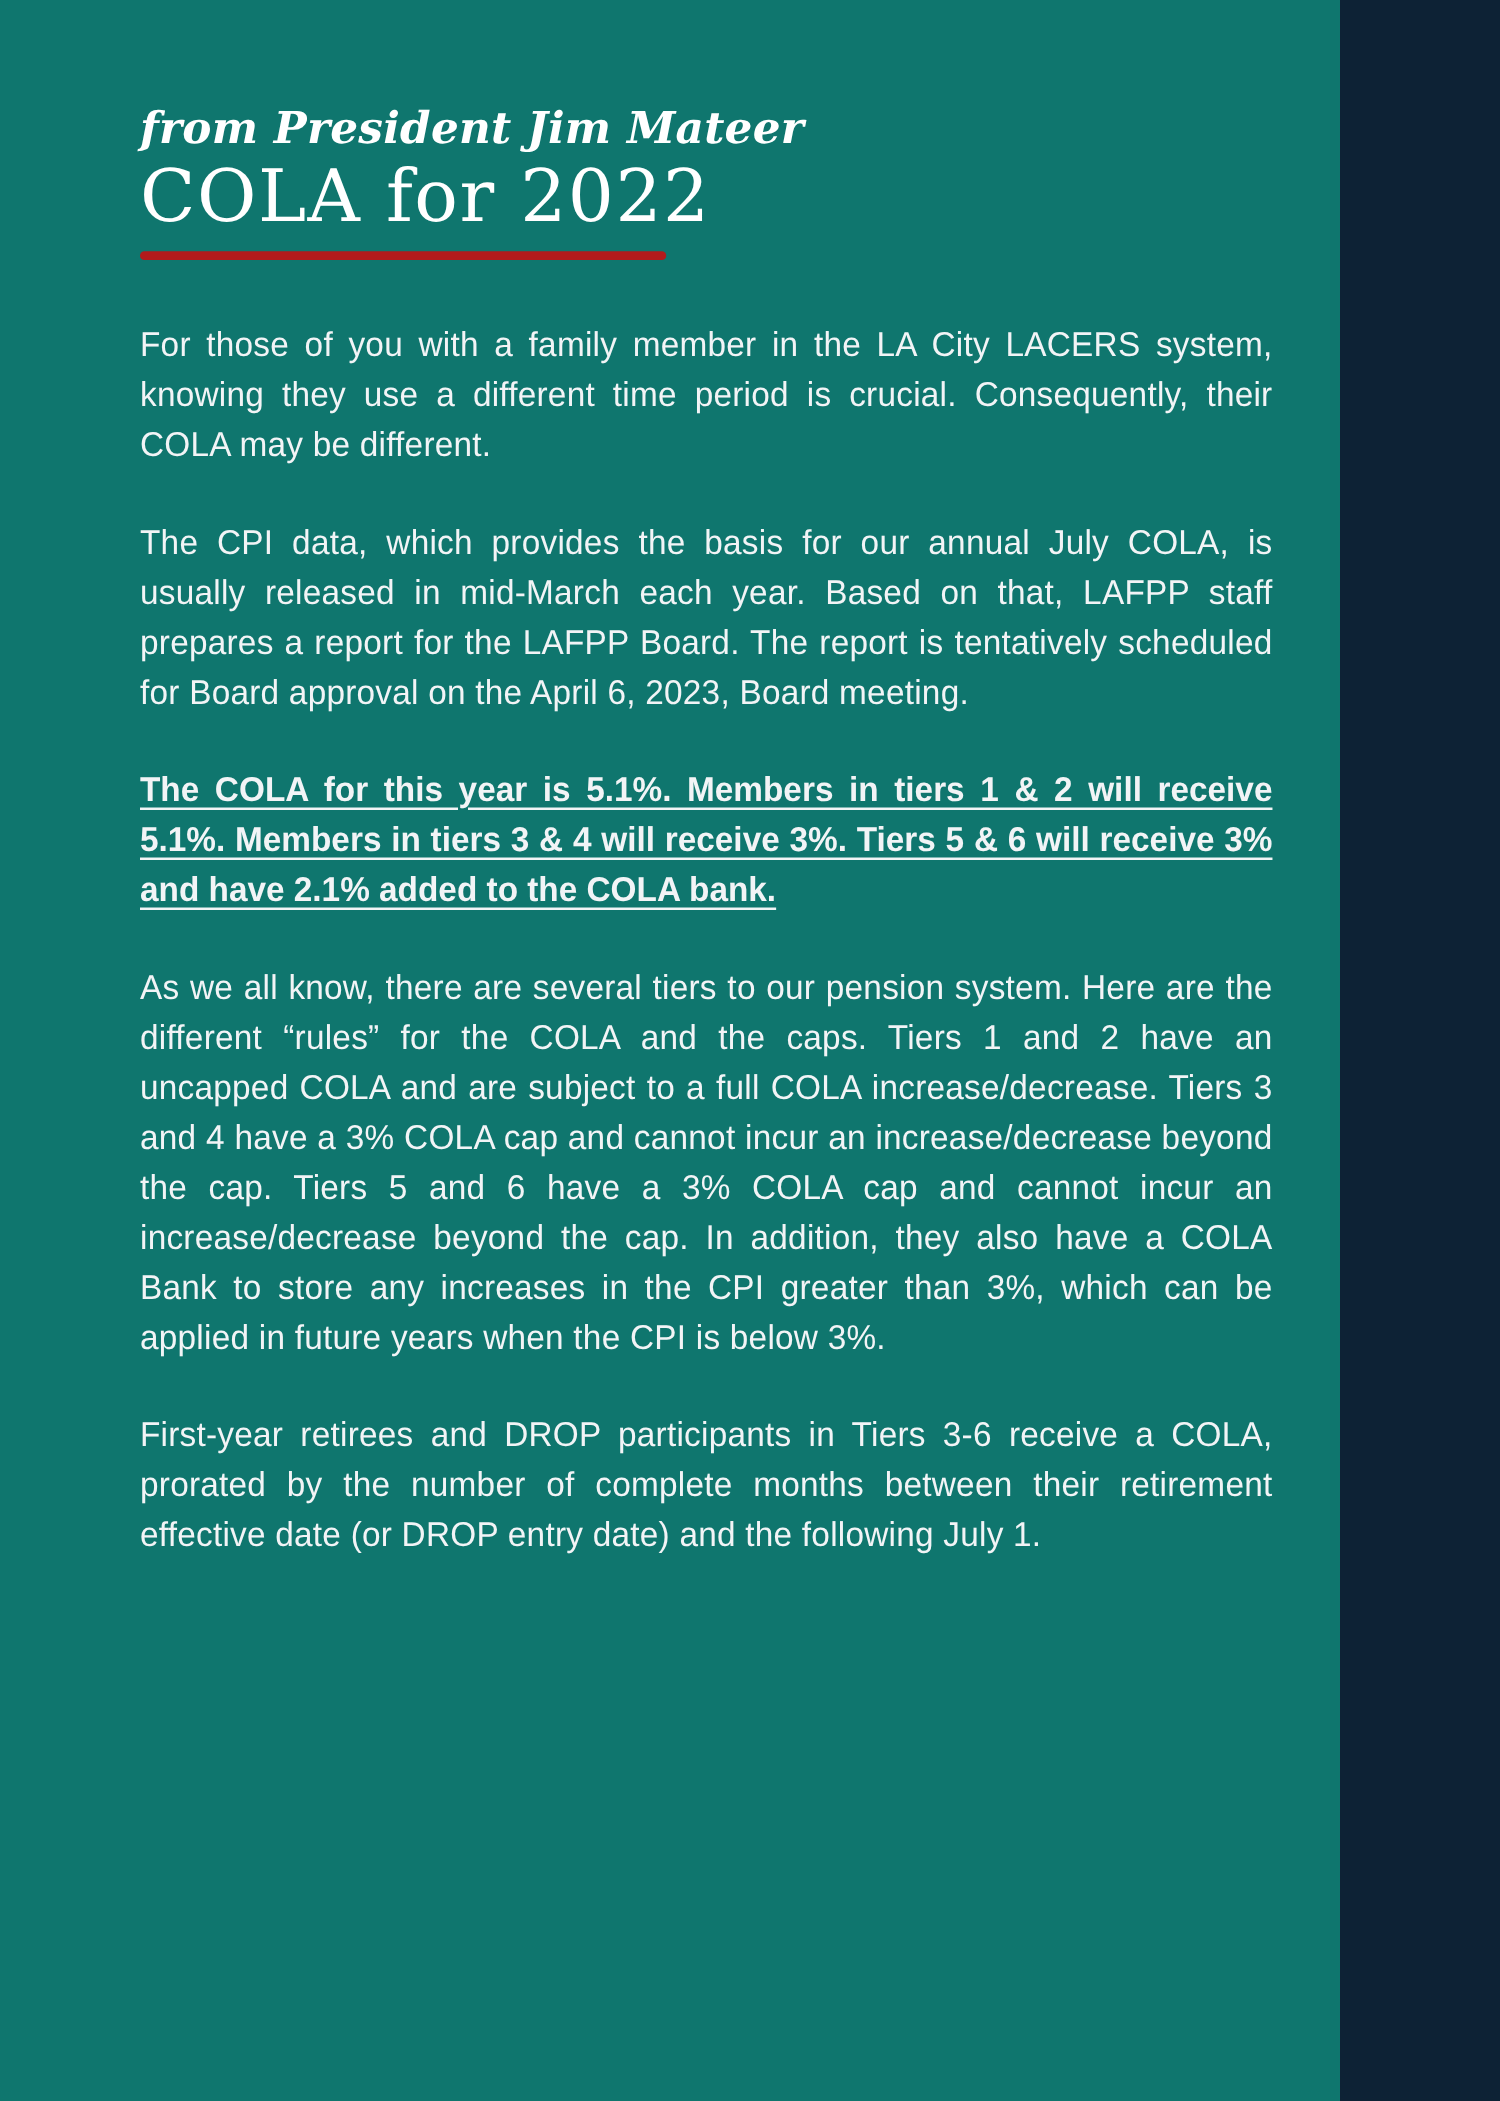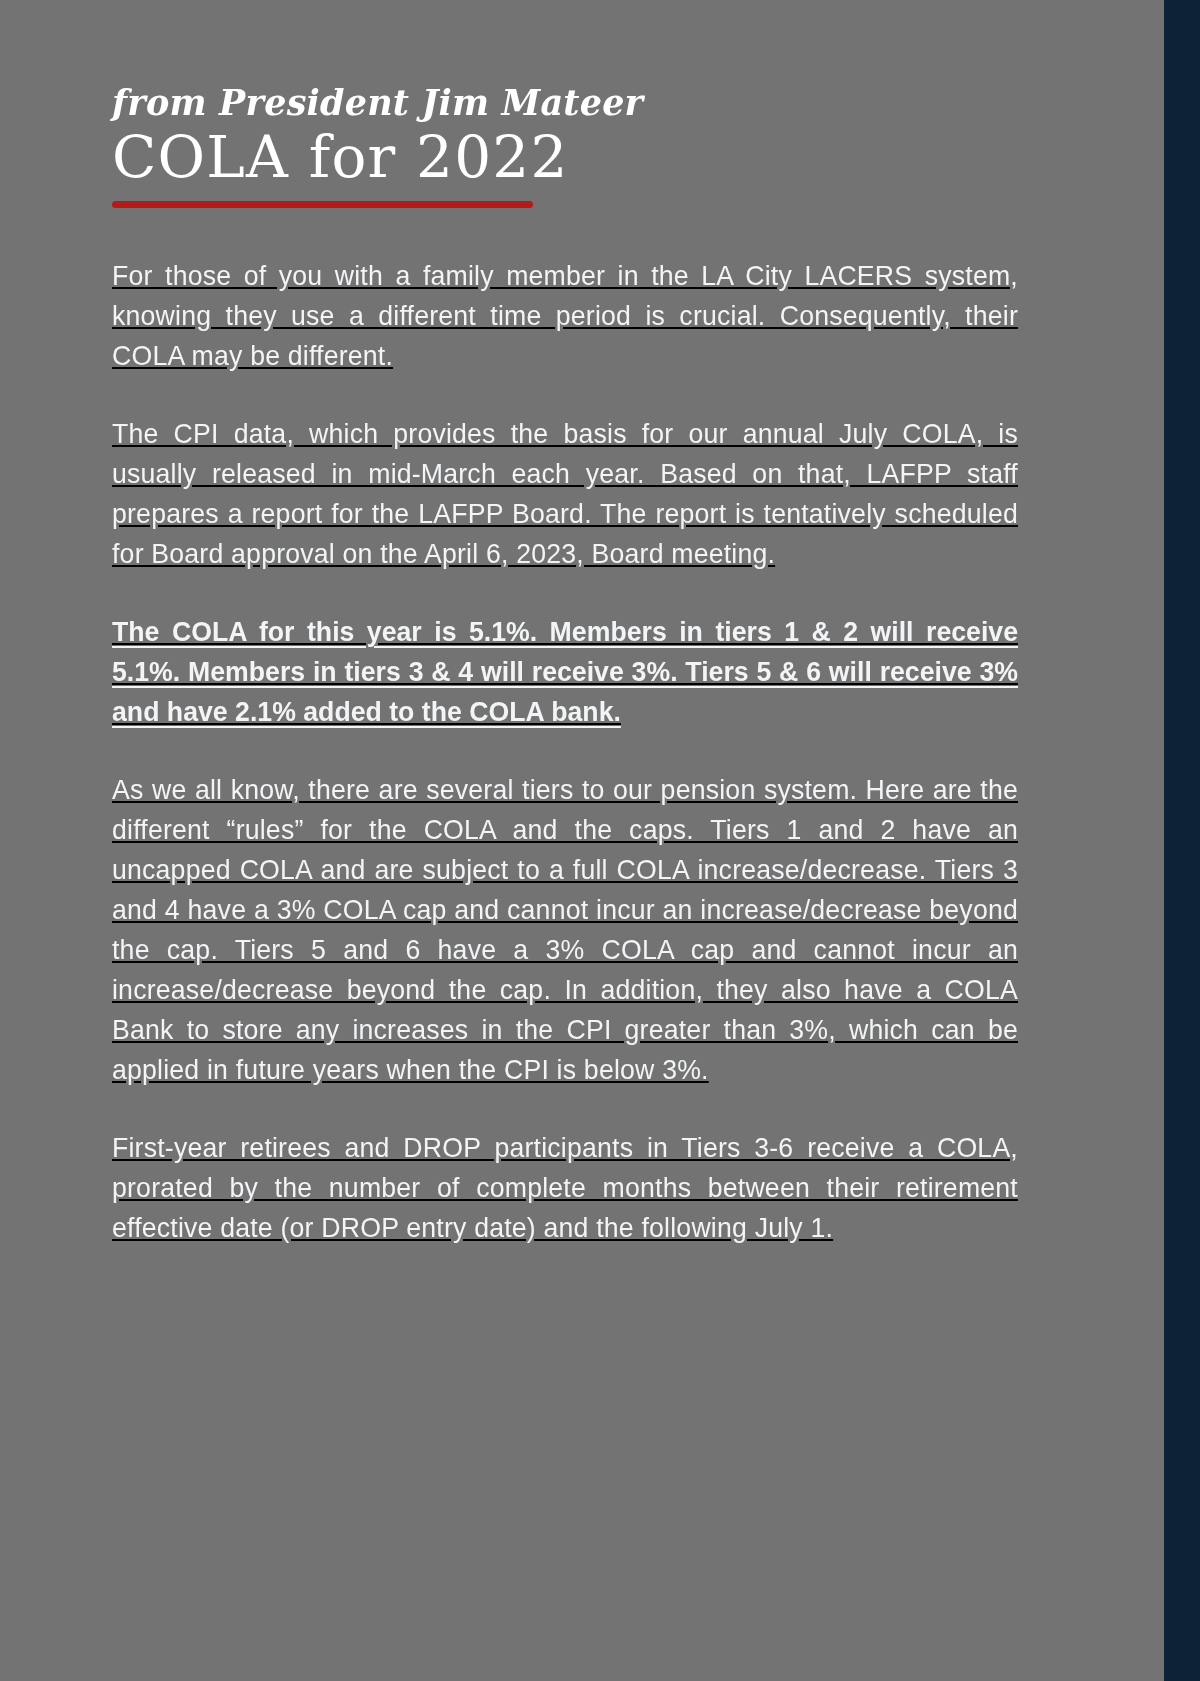--- a/index.html
+++ b/index.html
@@ -8,23 +8,23 @@
   }
   body {
     width: 1200px;
     height: 1681px;
     background: #0d2235;
     font-family: "Liberation Sans", sans-serif;
     overflow: hidden;
   }
   .page {
     position: relative;
-    width: 1164px;
+    width: 1072px;
     height: 1681px;
-    background: #737373;
+    background: #0f766e;
     box-sizing: border-box;
   }
   .content {
     position: absolute;
     left: 112px;
     top: 0;
     width: 906px;
   }
 
   
@@ -52,21 +52,20 @@
     width: 421px;
     height: 7px;
     background: #b31b1b;
     border-radius: 4px;
     margin-top: 14px;
   }
 
   
   .body-copy {
     margin-top: 48px;
-    text-decoration: underline;
   }
   p.para {
     font-family: "Liberation Sans", sans-serif;
     font-size: 27.5px;
     line-height: 40px;
     color: #f2f4f6;
     text-align: justify;
     text-justify: inter-word;
     letter-spacing: 0.2px;
     margin: 0 0 38px 0;

